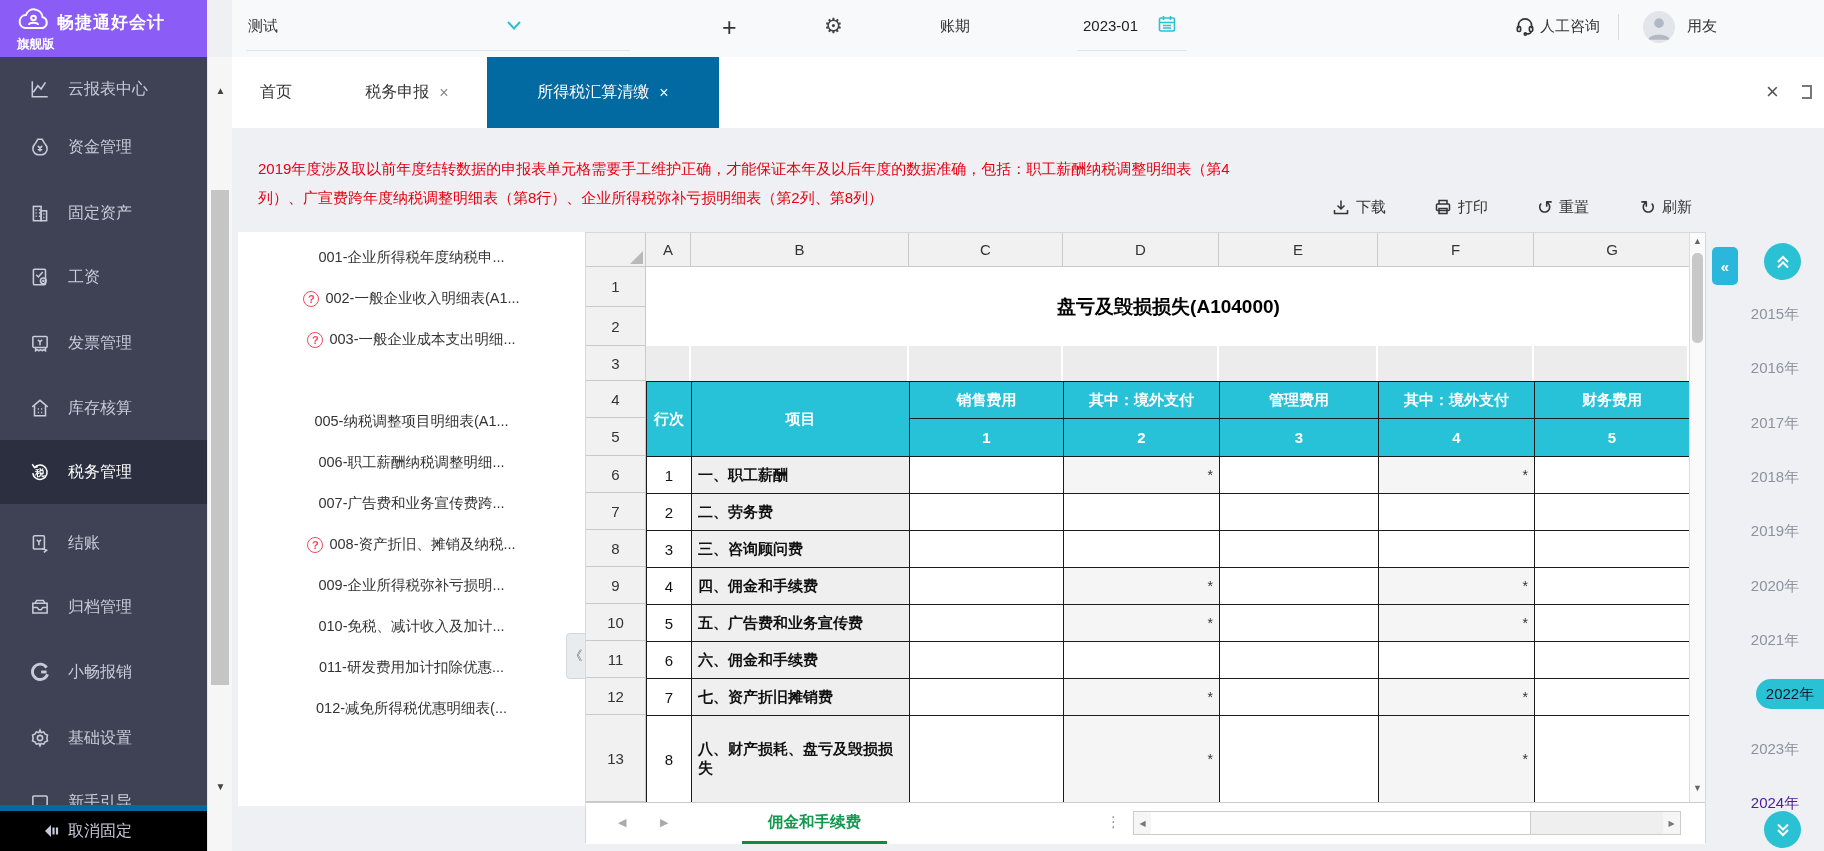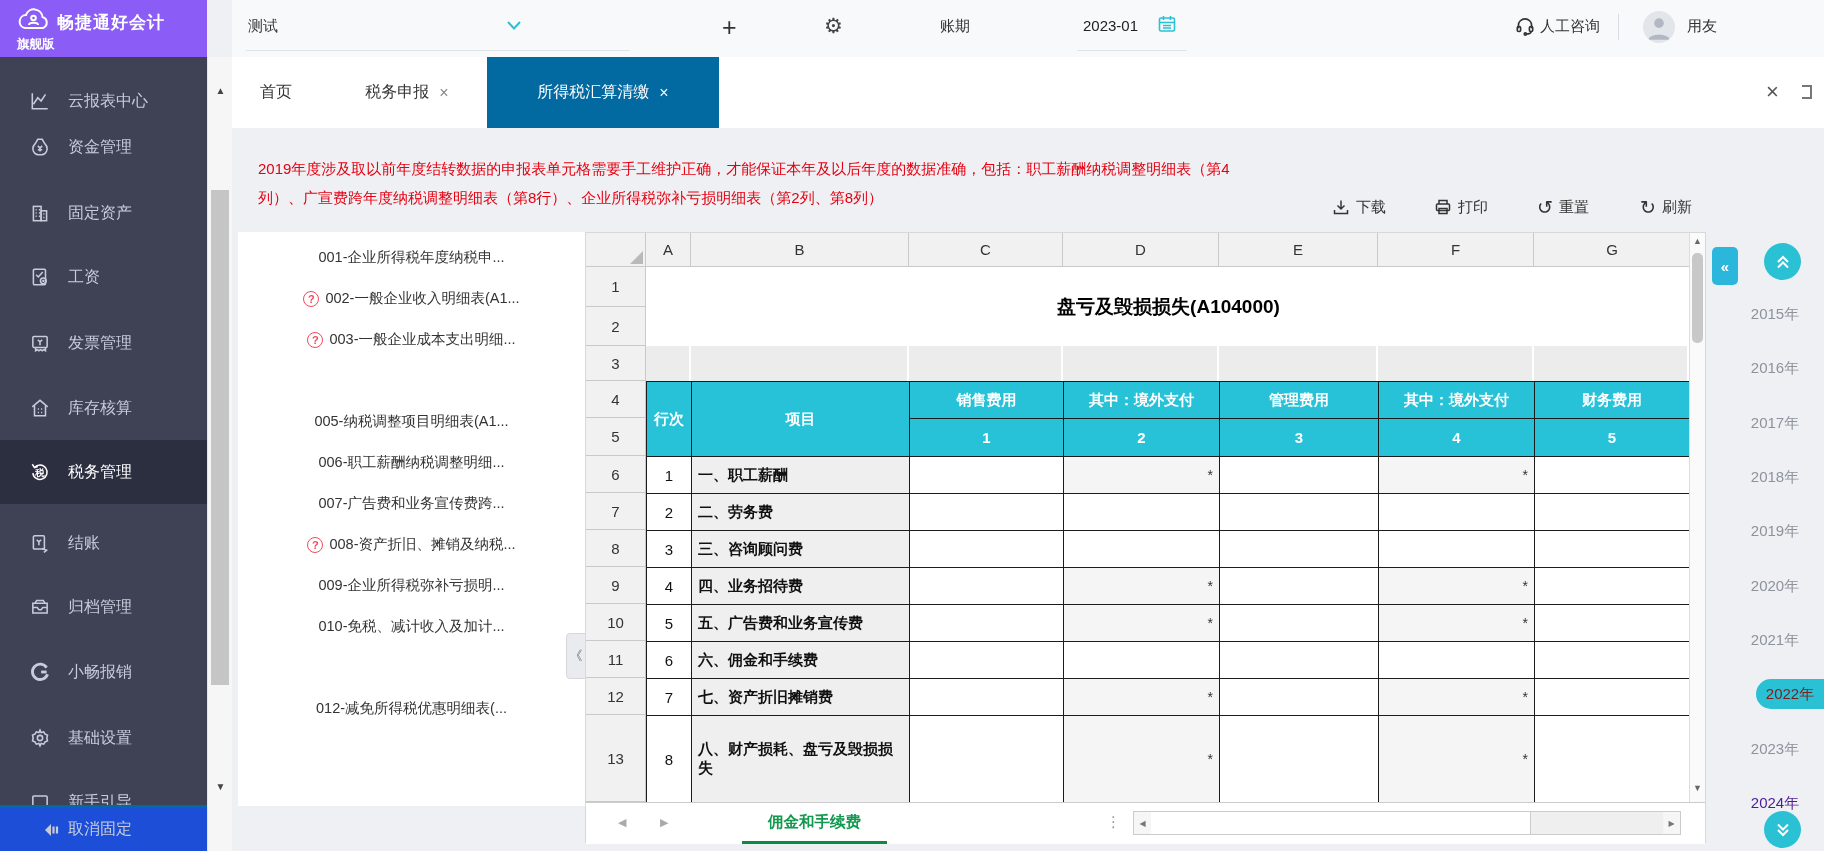--- a/index.html
+++ b/index.html
@@ -8,21 +8,21 @@
 #stage{position:relative;width:1824px;height:851px;background:#eef0f3;overflow:hidden}
 .abs{position:absolute}
 svg{display:block}
 
 #logo{left:0;top:0;width:207px;height:57px;background:#8b5cf6;color:#fff}
 #logo .bname{position:absolute;left:57px;top:11px;font-size:17px;font-weight:bold;letter-spacing:1px}
 #logo .bed{position:absolute;left:17px;top:36px;font-size:12.5px;font-weight:bold}
 #sidemenu{left:0;top:57px;width:207px;height:748px;background:#3f4255;overflow:hidden}
 .mitem{position:absolute;left:0;width:207px;height:64px;display:flex;align-items:center;padding-left:29px;gap:17px;color:#c7cbda;font-size:16px;cursor:pointer}
 .mitem.sel{background:#2c2f40;color:#fff}
-#sidefoot{left:0;top:805px;width:207px;height:46px;background:#1d4ed8;border-top:3px solid #0369a1;display:flex;align-items:center;padding-left:42px;gap:6px;color:#c7cbda;font-size:16px}
+#sidefoot{left:0;top:805px;width:207px;height:46px;background:#000000;border-top:6px solid #0369a1;display:flex;align-items:center;padding-left:42px;gap:6px;color:#c7cbda;font-size:16px}
 #sstrip{left:207px;top:57px;width:25px;height:794px;background:#f6f6f6;border-left:1px solid #e4e4e4}
 .sarr{position:absolute;left:0;width:25px;text-align:center;font-size:10px;color:#444}
 #sthumb{position:absolute;left:3px;top:133px;width:18px;height:495px;background:#c5c5c5}
 
 #topbar{left:232px;top:0;width:1592px;height:57px;background:#f8f9fb}
 .tb{position:absolute;font-size:15px;color:#333}
 .tline{position:absolute;height:1px;background:#dfe2e6}
 
 #tabbar{left:232px;top:57px;width:1592px;height:71px;background:#fff}
 .tab{position:absolute;top:0;height:71px;display:flex;align-items:center;justify-content:center;gap:10px;font-size:16px;color:#333;cursor:pointer}
@@ -62,21 +62,21 @@
 .varr{position:absolute;left:0;width:15px;text-align:center;font-size:9px;color:#666}
 #vthumb{position:absolute;left:2px;top:20px;width:11px;height:90px;background:#c8c8c8;border-radius:5px}
 #sheetbar{position:absolute;left:0;top:569px;width:1119px;height:42px;background:#fff;border-top:1px solid #ccc}
 #stab{position:absolute;left:156px;top:0;height:41px;display:flex;align-items:center;padding:0 26px;color:#13984f;font-size:15.5px;font-weight:bold;border-bottom:3px solid #0f8a45;background:#fff;cursor:pointer}
 #hscroll{position:absolute;left:547px;top:8px;width:548px;height:24px;border:1px solid #ccc;background:#efefef;display:flex}
 #hthumb{width:380px;height:22px;background:#fff;border-right:1px solid #ccc}
 .hsbtn{width:17px;height:22px;display:flex;align-items:center;justify-content:center;font-size:8px;color:#777;background:#f6f6f6;cursor:pointer}
 
 .yitem{position:absolute;right:14px;width:70px;text-align:center;font-size:15px;color:#8d929c;cursor:pointer}
 .yitem.dim{color:#4c1d95}
-#ypill{position:absolute;right:0;width:68px;height:30px;background:#2bc1d5;color:#7f1d1d;font-size:15px;border-radius:16px 0 0 16px;display:flex;align-items:center;justify-content:center;cursor:pointer}
+#ypill{position:absolute;right:0;width:68px;height:30px;background:#2bc1d5;color:#0f172a;font-size:15px;border-radius:16px 0 0 16px;display:flex;align-items:center;justify-content:center;cursor:pointer}
 .circle{position:absolute;width:37px;height:37px;border-radius:50%;background:#2bc1d5;display:flex;align-items:center;justify-content:center;cursor:pointer}
 #ycollapse{position:absolute;left:1712px;top:247px;width:26px;height:38px;background:#2bb7dc;border-radius:5px;color:#fff;font-size:15px;font-weight:bold;display:flex;align-items:center;justify-content:center;cursor:pointer}
 .brk{display:inline-block;width:10px;height:14px;border:2px solid #777;border-left:none}
 </style>
 </head>
 <body>
 
 <div id="stage">
 
   <div id="logo" class="abs">
@@ -85,21 +85,21 @@
         <path d="M9 22a6.5 6.5 0 0 1 1-12.9A8.5 8.5 0 0 1 26.5 11 5.8 5.8 0 0 1 27 22z"></path>
         <circle cx="17.5" cy="12" r="2.3"></circle>
           <path d="M13 19c0-3 9-3 9 0"></path>
       </svg>
     </span>
     <span class="bname">畅捷通好会计</span>
     <span class="bed">旗舰版</span>
   </div>
 
   <div id="sidemenu" class="abs">
-    <div class="mitem" style="top:12px">
+    <div class="mitem" style="top:0px">
       <span>
           <svg width="22" height="22" viewBox="0 0 20 20" fill="none" stroke="#c7cbda" stroke-width="1.4">
             <path d="M3 3v14h14"></path>
             <polyline points="4 13 8 7 11 10 15 4"></polyline>
           </svg>
         </span>
       <span>云报表中心</span>
     </div>
     <div class="mitem" style="top:58px">
       <span>
@@ -336,20 +336,23 @@
       </div>
     <div class="ritem" style="top:292px">
         <span class="qmark">?</span>
         <span>008-资产折旧、摊销及纳税...</span>
       </div>
     <div class="ritem" style="top:333px">
         <span>009-企业所得税弥补亏损明...</span>
       </div>
     <div class="ritem" style="top:374px">
         <span>010-免税、减计收入及加计...</span>
+      </div>
+    <div class="ritem" style="top:415px">
+        <span>011-研发费用加计扣除优惠...</span>
       </div>
     <div class="ritem" style="top:456px">
         <span>012-减免所得税优惠明细表(...</span>
       </div>
   </div>
   <div id="lcollapse" class="abs">
     <span>《</span>
   </div>
 
   <div id="sheet" class="abs">
@@ -428,21 +431,21 @@
 
       <div class="c ca">3</div>
       <div class="c cb">三、咨询顾问费</div>
       <div class="c cw"></div>
       <div class="c cw"></div>
       <div class="c cw"></div>
       <div class="c cw"></div>
       <div class="c cw"></div>
 
       <div class="c ca">4</div>
-      <div class="c cb">四、业务招待费</div>
+      <div class="c cb">四、佣金和手续费</div>
       <div class="c cw"></div>
       <div class="c cs">*</div>
       <div class="c cw"></div>
       <div class="c cs">*</div>
       <div class="c cw"></div>
 
       <div class="c ca">5</div>
       <div class="c cb">五、广告费和业务宣传费</div>
       <div class="c cw"></div>
       <div class="c cs">*</div>

